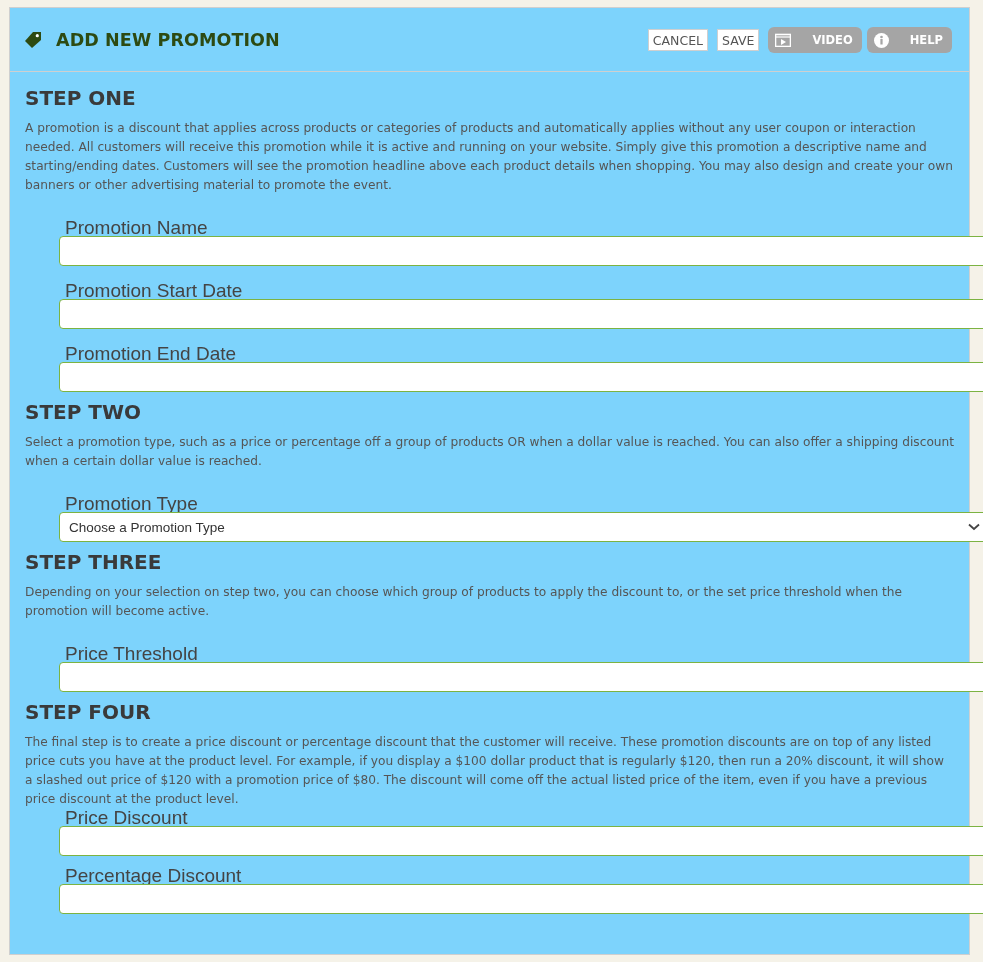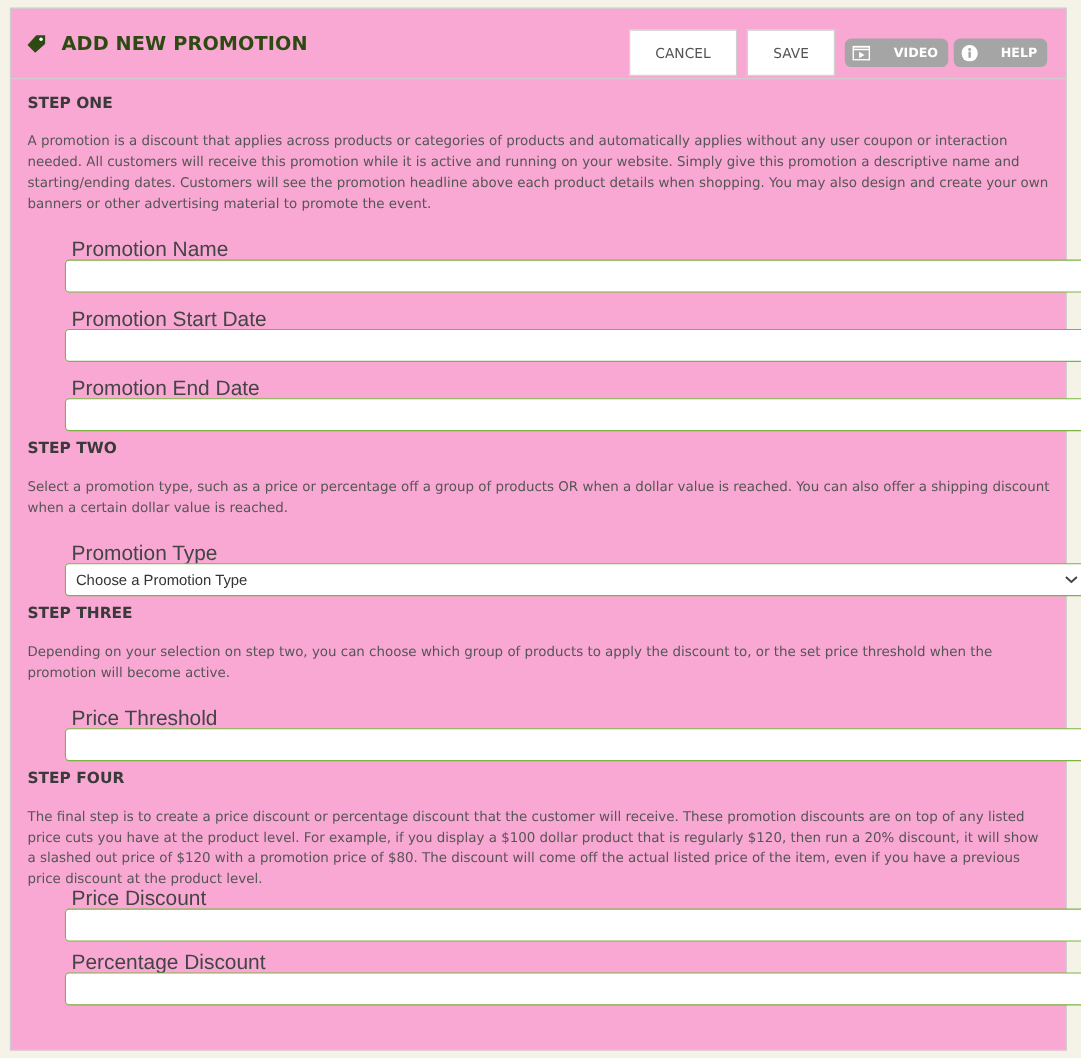--- a/index.html
+++ b/index.html
@@ -2,48 +2,48 @@
 <html><head>
 <meta charset="utf-8">
 <style>
   html, body { margin:0; padding:0; }
   body {
     width:983px; height:962px; background:#f5f2e8; position:relative; overflow:hidden;
     font-family:"DejaVu Sans", sans-serif; color:#444;
   }
   .panel {
     position:absolute; left:9px; top:7px; width:961px; height:948px;
-    background:#f9a8d4; border:1px solid #cfcfcf; box-sizing:border-box;
+    background:#7dd3fc; border:1px solid #cfcfcf; box-sizing:border-box;
   }
   .header {
     position:absolute; left:0; top:0; width:100%; height:64px;
     border-bottom:1px solid #cfcfcf; box-sizing:border-box;
   }
   .title-wrap { position:absolute; left:14px; top:22px; display:flex; align-items:center; }
   .tag-icon { width:18px; height:18px; margin-right:14px; display:inline-block; }
   .title {
     font-family:"DejaVu Sans", sans-serif; font-weight:bold; font-size:17.5px;
     color:#2d4a12; letter-spacing:0.1px;
   }
   .btns { position:absolute; right:17px; top:19px; display:flex; align-items:center; }
   .btn-outline {
-    height:42px; box-sizing:border-box; border:1px solid #cfcfcf; background:#fff;
+    height:22px; box-sizing:border-box; border:1px solid #cfcfcf; background:#fff;
     font-family:"DejaVu Sans", sans-serif; font-size:12.5px; color:#555;
-    padding:0 23px; display:flex; align-items:center; margin-right:9px; cursor:pointer;
+    padding:0 4px; display:flex; align-items:center; margin-right:9px; cursor:pointer;
   }
   .btn-gray {
     height:26px; box-sizing:border-box; border-radius:6px; background:#a5a5a5; color:#fff;
     font-family:"DejaVu Sans", sans-serif; font-size:11.5px; font-weight:bold;
     padding:0 9px 0 7px; display:flex; align-items:center; margin-left:5px; cursor:pointer;gap:16px;
   }
   .btn-gray svg { margin-right:5px; }
   .content { position:absolute; left:15px; top:64px; width:930px; }
   .step-title {
     position:absolute; left:0; font-family:"DejaVu Sans", sans-serif; font-weight:bold;
-    font-size:14px; color:#3a3a3a;
+    font-size:20px; color:#3a3a3a;
   }
   .desc {
     position:absolute; left:0; width:930px; font-size:12.2px; line-height:19px; color:#555;
   }
   .label {
     position:absolute; left:0; font-family:"Liberation Sans", sans-serif; font-weight:normal;
     font-size:19px; color:#444;padding-left:40px;
   }
   .field {
     position:absolute; left:0; width:930px; height:30px; box-sizing:border-box;

